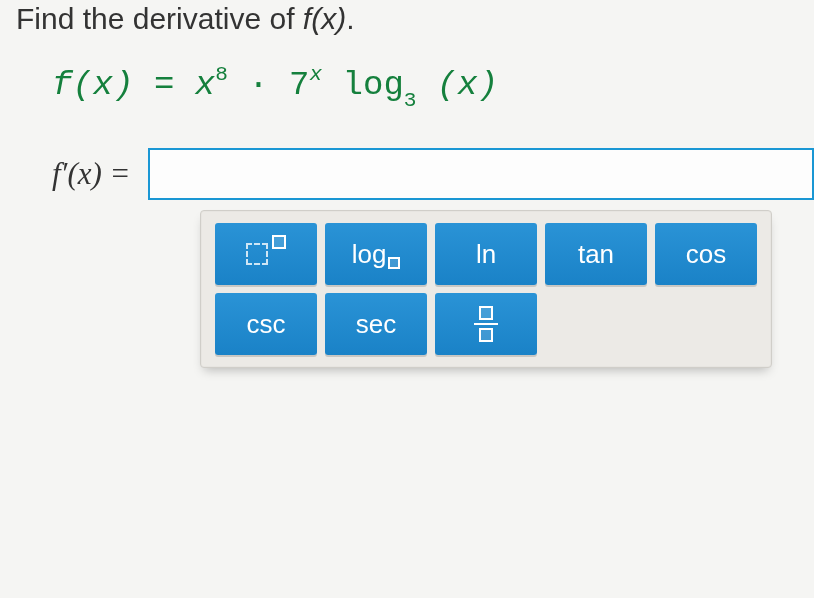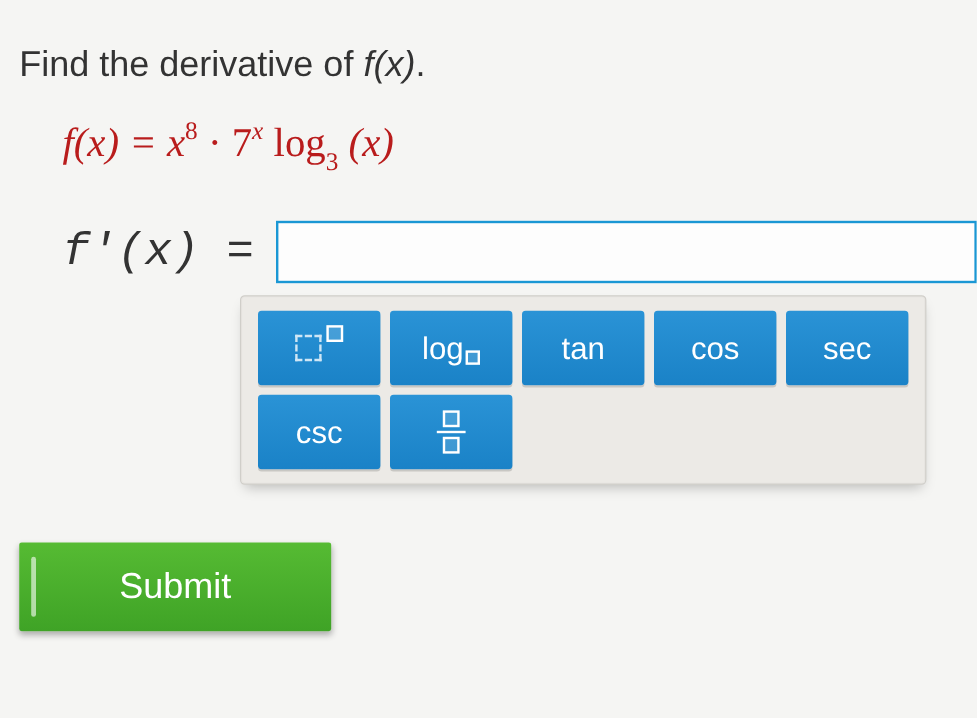--- a/index.html
+++ b/index.html
@@ -6,60 +6,59 @@
   body {
     margin: 0;
     padding: 0;
     font-family: Arial, Helvetica, sans-serif;
     background: #f5f5f3;
     width: 814px;
     height: 598px;
     overflow: hidden;
   }
   .container {
-    padding: 13px 0 0 16px;
-    margin-top: 24px;
+    padding: 2px 0 0 16px;
   }
   .prompt {
     font-size: 30px;
     color: #333;
     margin-bottom: 28px;
   }
   .prompt .fx { font-style: italic; }
   .equation {
     font-size: 34px;
-    color: #b91c1c;
+    color: #15803d;
     font-style: italic;
     margin-left: 36px;
     margin-bottom: 40px;
-    font-family: Liberation Serif, serif;
+    font-family: Liberation Mono, monospace;
   }
   .equation .sup {
     font-size: 0.62em;
     vertical-align: super;
     position: relative;
     top: -2px;
   }
   .equation .sub {
     font-size: 0.62em;
     vertical-align: sub;
     position: relative;
     bottom: -4px;
   }
   .equation .upright { font-style: normal; }
   .answer-row {
     display: flex;
     align-items: center;
     margin-left: 36px;
   }
   .answer-label {
-    font-size: 38px;
+    font-size: 31px;
     color: #333;
     font-style: italic;
-    font-family: Liberation Mono, monospace;
+    font-family: Liberation Serif, serif;
     margin-right: 18px;
     white-space: nowrap;
   }
   .answer-input {
     flex: 1;
     height: 52px;
     border: 2px solid #1a97d4;
     background: #fdfdfd;
     font-size: 24px;
     padding: 4px 10px;
@@ -185,39 +184,39 @@
     <div class="keypad">
       <button class="key exp-key">
         <span class="dashed-box"></span>
         <span class="solid-box" style="position:relative; top:-12px;"></span>
       </button>
       <button class="key">
         <span>log</span>
           <span class="ksub"><span class="solid-box" style="width:12px;height:12px;"></span></span>
       </button>
       <button class="key">
+          <span>ln</span>
+        </button>
+      <button class="key">
           <span>tan</span>
         </button>
 
       <button class="key">
           <span>cos</span>
         </button>
       <button class="key">
+          <span>csc</span>
+        </button>
+      <button class="key">
           <span>sec</span>
-        </button>
-      <button class="key">
-          <span>csc</span>
         </button>
       <button class="key">
         <span class="frac">
           <span class="solid-box"></span>
           <span class="bar"></span>
           <span class="solid-box"></span>
         </span>
       </button>
     </div>
   </div>
 
-  <button class="submit">
-    <span>Submit</span>
-  </button>
 
 </div>
 
 </body></html>

